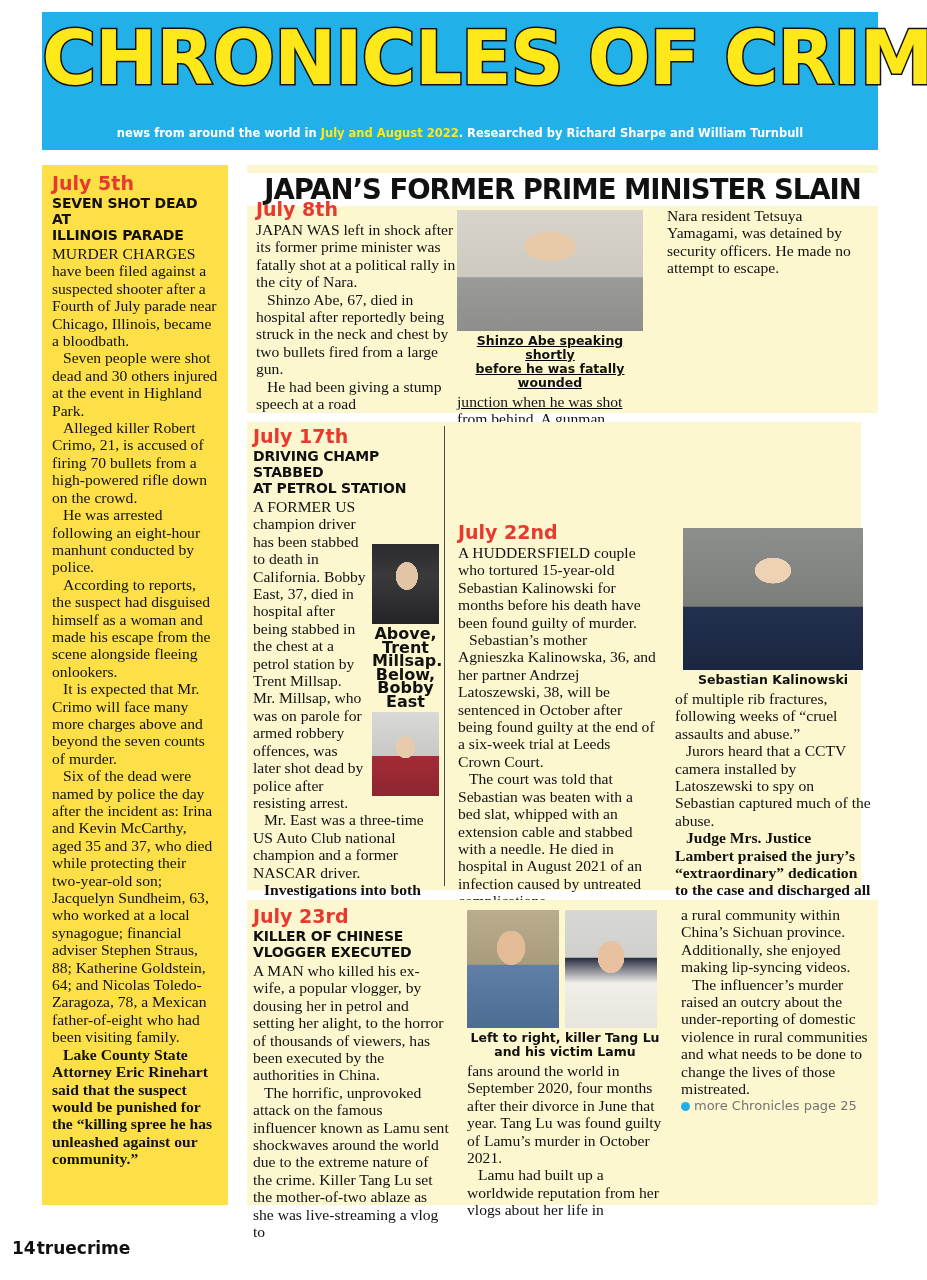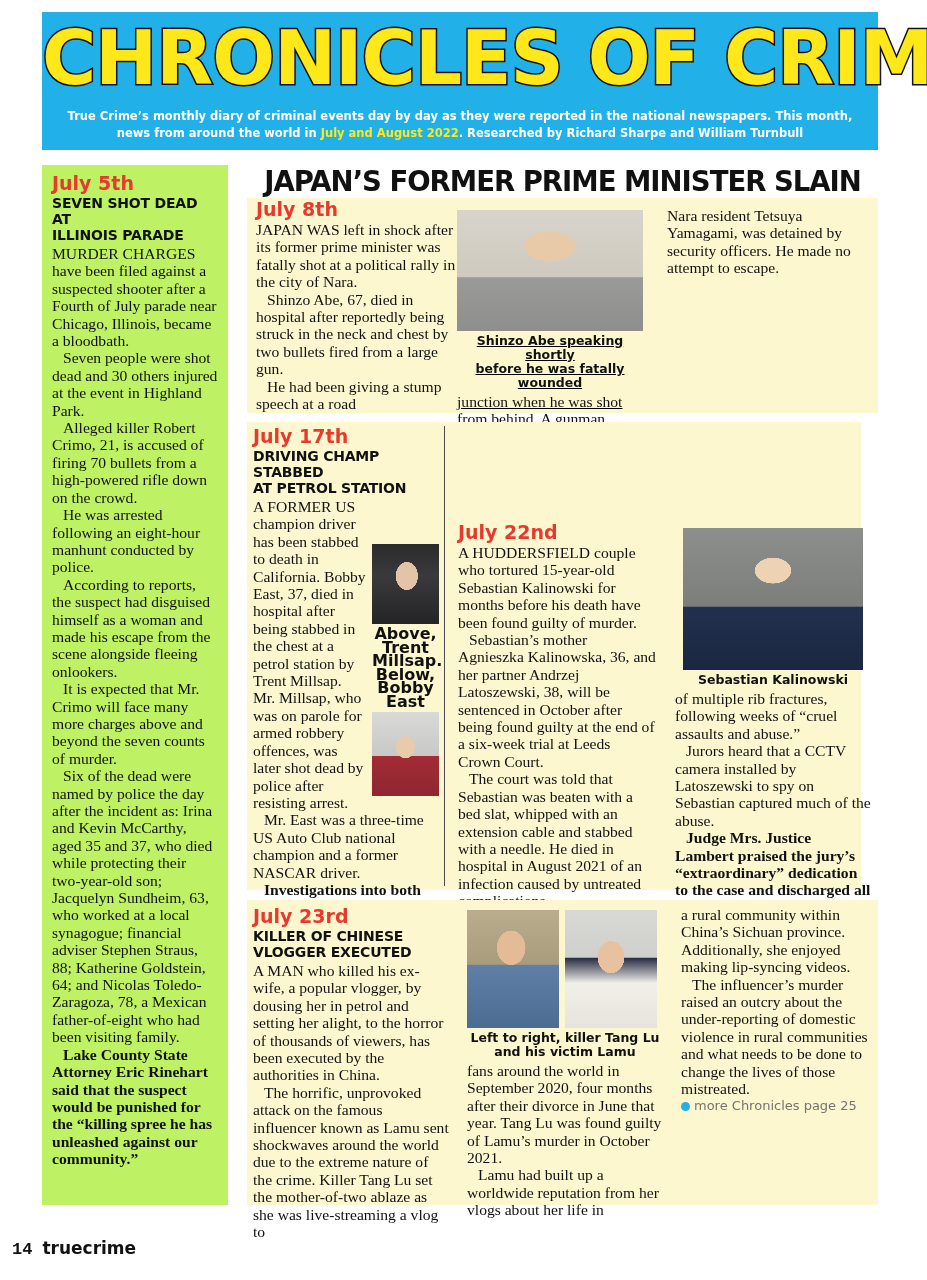--- a/index.html
+++ b/index.html
@@ -29,21 +29,21 @@
   .masthead-sub{
     position:absolute;left:24px;top:96px;width:788px;text-align:center;
     font-family:"DejaVu Sans",sans-serif;
     font-weight:bold;font-size:11.5px;line-height:17px;color:#ffffff;
   }
   .masthead-sub .hl{color:#ffe81a;}
 
   
   .leftcol{
     position:absolute;left:42px;top:165px;width:186px;height:1040px;
-    background:#bef264;
+    background:#fde047;
     padding:8px 10px 2px 10px;
     box-sizing:border-box;
   }
   .date{
     font-family:"DejaVu Sans",sans-serif;
     font-weight:bold;font-size:19px;color:#e8392e;
     line-height:21px;margin:0 0 1px 0;
   }
   .subhead{
     font-family:"DejaVu Sans",sans-serif;
@@ -86,21 +86,21 @@
     font-family:"DejaVu Sans",sans-serif;font-size:13px;color:#737373;
     font-weight:normal;margin-top:1px;
   }
   .dot{display:inline-block;width:9px;height:9px;border-radius:50%;
        background:#21b0e8;margin-right:4px;vertical-align:middle;}
   .pagefoot{
     position:absolute;left:12px;top:1238px;
     font-family:"DejaVu Sans",sans-serif;font-weight:bold;
     font-size:17px;color:#111;
   }
-  .pagefoot .num{margin-right:10px;font-family:Liberation Mono, monospace;}
+  .pagefoot .num{margin-right:1px;}
 
   
   .ph-abe{background:
     radial-gradient(ellipse 34% 30% at 50% 30%,#e8c9a8 0 40%,transparent 41%),
     linear-gradient(#d8d4cc,#cfcabf 55%,#9a9a98 56%,#8e8e8c);}
   .ph-crimo{background:
     radial-gradient(ellipse 26% 30% at 50% 38%,#e5c2a4 0 46%,transparent 47%),
     linear-gradient(#cfcdc8,#bfbdb8 60%,#3a3a3c 61%,#2c2c2e);}
   .ph-millsap{background:
     radial-gradient(ellipse 34% 36% at 52% 40%,#e4c4a6 0 48%,transparent 49%),
@@ -119,21 +119,21 @@
     linear-gradient(#d8d9d5,#cfd0cc 40%,#2b2f45 41%,#f0efe9 62%,#e6e4dc);}
 </style>
 </head>
 <body>
 
 <div class="page">
 
   <div class="masthead">
     <div class="masthead-title">CHRONICLES OF CRIME</div>
     <div class="masthead-sub">
-      <span>True Crime’s monthly diary of criminal events day by day as they were reported in the national newspapers. This month,</span><br>
+      <br>
       <span>news from around the world in </span><span class="hl">July and August 2022</span><span>. Researched by Richard Sharpe and William Turnbull</span>
     </div>
   </div>
 
   <div class="leftcol">
     <div class="date">July 5th</div>
     <div class="subhead">
       <span>SEVEN SHOT DEAD AT</span><br>
       <span>ILLINOIS PARADE</span>
     </div>
@@ -146,21 +146,21 @@
     <div class="body">
       <p class="first">following an eight-hour manhunt conducted by police.</p>
       <p>According to reports, the suspect had disguised himself as a woman and made his escape from the scene alongside fleeing onlookers.</p>
       <p>It is expected that Mr. Crimo will face many more charges above and beyond the seven counts of murder.</p>
       <p>Six of the dead were named by police the day after the incident as: Irina and Kevin McCarthy, aged 35 and 37, who died while protecting their two-year-old son; Jacquelyn Sundheim, 63, who worked at a local synagogue; financial adviser Stephen Straus, 88; Katherine Goldstein, 64; and Nicolas Toledo-Zaragoza, 78, a Mexican father-of-eight who had been visiting family.</p>
       <p class="bold">Lake County State Attorney Eric Rinehart said that the suspect would be punished for the “killing spree he has unleashed against our community.”</p>
     </div>
   </div>
 
   <div class="panel" style="left:247px;top:165px;width:631px;height:248px;">
-    <div class="headband" style="position:absolute;left:0;top:0;width:631px;height:33px;">
+    <div class="headband" style="position:absolute;left:0;top:8px;width:631px;height:33px;">
       <div class="bighead" style="position:absolute;left:0;top:0;width:631px;font-size:27.5px;line-height:32px;">JAPAN’S FORMER PRIME MINISTER SLAIN</div>
     </div>
 
     <div class="col" style="left:9px;top:34px;width:200px;">
       <div class="date">July 8th</div>
       <div class="body">
         <p class="first">JAPAN WAS left in shock after its former prime minister was fatally shot at a political rally in the city of Nara.</p>
         <p>Shinzo Abe, 67, died in hospital after reportedly being struck in the neck and chest by two bullets fired from a large gun.</p>
         <p>He had been giving a stump speech at a road</p>
       </div>

